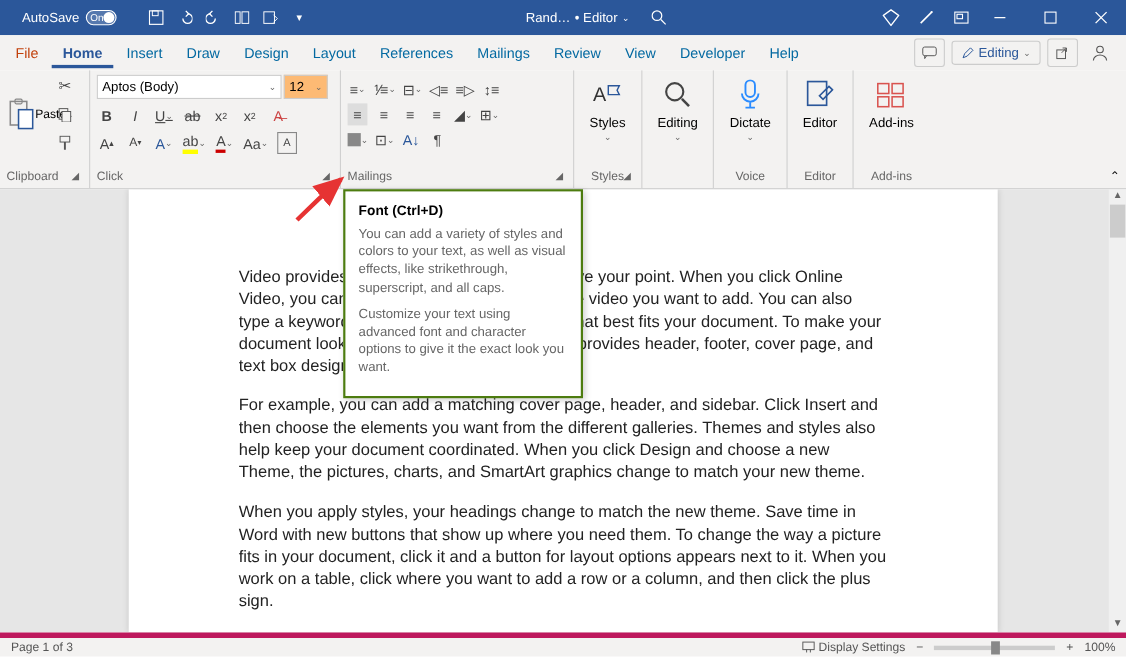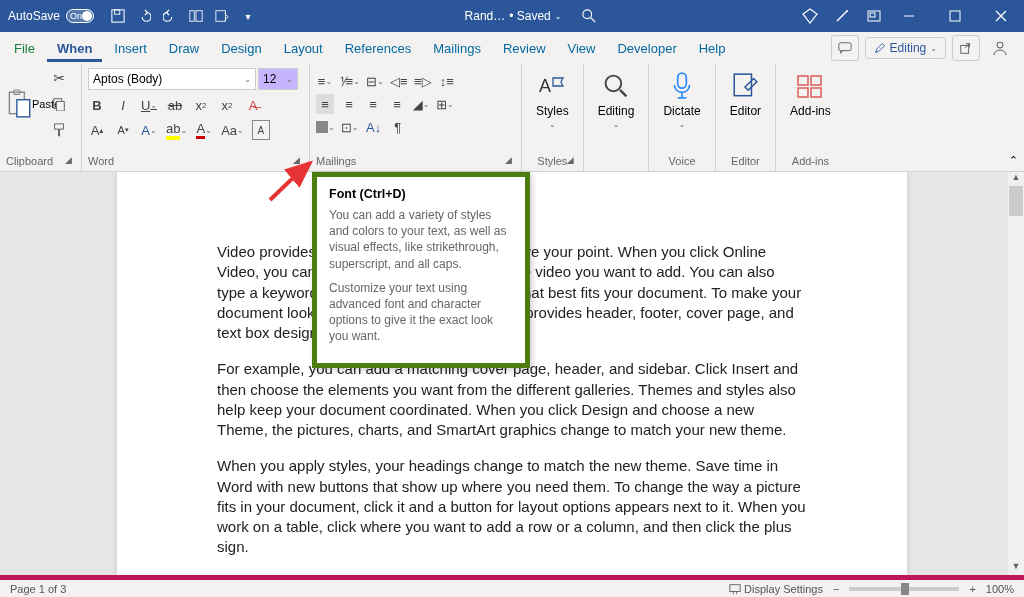--- a/index.html
+++ b/index.html
@@ -1,34 +1,34 @@
 <!DOCTYPE html>
 <html><head>
 <meta charset="utf-8">
 <style>
 * { margin: 0; padding: 0; box-sizing: border-box; font-family: "Segoe UI", sans-serif; }
 body { width: 1024px; height: 597px; overflow: hidden; background: #fff; position: relative; }
 
 .titlebar { height: 32px; background: #2b579a; color: #fff; display: flex; align-items: center; font-size: 12px; }
-.titlebar .autosave { padding: 0 8px; display: flex; align-items: center; gap: 6px; }
+.titlebar .autosave { padding: 0 20px; display: flex; align-items: center; gap: 6px; }
 .toggle { width: 28px; height: 14px; border: 1px solid #fff; border-radius: 7px; display: inline-flex; align-items: center; background: rgba(255,255,255,0.2); }
 .toggle .knob { width: 10px; height: 10px; background: #fff; border-radius: 50%; margin-left: 15px; }
 .titlebar .qat { display: flex; gap: 10px; padding: 0 8px; }
 .titlebar .qat span, .titlebar .winbtn span { width: 16px; height: 16px; display: inline-flex; align-items: center; justify-content: center; cursor: pointer; }
 .titlebar .center { flex: 1; display: flex; justify-content: center; gap: 20px; align-items: center; }
 .titlebar .docname { display: flex; align-items: center; gap: 4px; }
 .titlebar .search { width: 16px; }
 .titlebar .right { display: flex; gap: 16px; padding: 0 4px; align-items: center; }
 .titlebar .winbtn { display: flex; }
 .titlebar .winbtn span { width: 46px; height: 32px; }
 
 .menubar { height: 32px; background: #f3f2f1; display: flex; align-items: center; padding: 0 4px; gap: 2px; font-size: 13px; justify-content: space-between; }
 .menubar .tabs { display: flex; gap: 2px; }
 .menubar .tab { padding: 6px 10px; cursor: pointer; color: #0369a1; }
-.menubar .tab.file { color: #15803d; font-weight: 400; }
+.menubar .tab.file { color: #c2410c; font-weight: 400; }
 .menubar .tab.active { font-weight: 600; color: #2b579a; border-bottom: 3px solid #2b579a; padding-bottom: 3px; }
 .menubar .right { display: flex; gap: 6px; align-items: center; padding-right: 6px; }
 .menubar .btn { border: 1px solid #ccc; padding: 3px 8px; border-radius: 3px; font-size: 12px; display: flex; align-items: center; gap: 4px; cursor: pointer; }
 .menubar .btn.editing { color: #2b579a; }
 .menubar .iconbtn { width: 28px; height: 26px; border: 1px solid #ccc; border-radius: 3px; display: flex; align-items: center; justify-content: center; cursor: pointer; }
 
 .ribbon { height: 108px; background: #f3f2f1; border-bottom: 1px solid #d0d0d0; display: flex; position: relative; }
 .group { border-right: 1px solid #d0d0d0; padding: 4px 6px 2px; display: flex; flex-direction: column; position: relative; }
 .group-label { text-align: left; font-size: 11px; color: #666; margin-top: auto; padding-bottom: 2px; }
 .group .launcher { position: absolute; right: 4px; bottom: 4px; width: 12px; height: 12px; cursor: pointer; font-size: 9px; color: #666; }
@@ -36,21 +36,21 @@
 .clipboard { width: 82px; }
 .clipboard .main { display: flex; gap: 4px; }
 .paste-btn { display: flex; flex-direction: row; align-items: center; width: 40px; cursor: pointer; }
 .paste-btn .icon { font-size: 22px; }
 .paste-btn .lbl { font-size: 11px; }
 .clipboard .side { display: flex; flex-direction: column; gap: 6px; font-size: 14px; }
 
 .font-group { width: 228px; }
 .font-row1 { display: flex; gap: 2px; }
 .font-name { width: 168px; height: 22px; border: 1px solid #ccc; background: #fff; font-size: 12px; padding: 0 4px; display: flex; align-items: center; justify-content: space-between; }
-.font-size { width: 40px; height: 22px; border: 1px solid #ccc; background: #c4b5fd; font-size: 12px; padding: 0 4px; display: flex; align-items: center; justify-content: space-between; }
+.font-size { width: 40px; height: 22px; border: 1px solid #ccc; background: #fdba74; font-size: 12px; padding: 0 4px; display: flex; align-items: center; justify-content: space-between; }
 .font-row2, .font-row3 { display: flex; gap: 8px; margin-top: 5px; align-items: center; font-size: 13px; }
 .rbtn { min-width: 18px; height: 20px; display: flex; align-items: center; justify-content: center; cursor: pointer; color: #444; }
 .rbtn.bold { font-weight: bold; }
 .rbtn.italic { font-style: italic; }
 .rbtn.under { text-decoration: underline; }
 .rbtn.strike { text-decoration: line-through; }
 
 .para-group { width: 212px; }
 .para-row { display: flex; gap: 6px; margin-top: 3px; align-items: center; }
 .para-row .rbtn { font-size: 13px; }
@@ -62,21 +62,21 @@
 
 .collapse { position: absolute; right: 6px; bottom: 4px; cursor: pointer; font-size: 11px; }
 
 .docarea { position: absolute; top: 172px; left: 0; right: 0; bottom: 22px; background: #e6e6e6; display: flex; justify-content: center; overflow: hidden; }
 .vscroll { position: absolute; right: 0; top: 0; bottom: 0; width: 16px; background: #f0f0f0; }
 .vscroll .thumb { position: absolute; width: 14px; left: 1px; top: 14px; height: 30px; background: #ccc; }
 .vscroll .arrow { position: absolute; width: 16px; height: 14px; font-size: 9px; text-align: center; color: #666; cursor: pointer; }
 .page { width: 790px; background: #fff; margin-top: 0; padding: 70px 100px 40px 100px; box-shadow: 0 0 6px rgba(0,0,0,0.15); }
 .page p { font-size: 15px; line-height: 1.35; margin-bottom: 16px; color: #222; }
 
-.tooltip { position: absolute; left: 312px; top: 172px; width: 218px; background: #fff; border: 5px solid #4d7c0f; box-shadow: 2px 2px 6px rgba(0,0,0,0.2); padding: 10px 12px; font-size: 12px; z-index: 20; }
+.tooltip { position: absolute; left: 312px; top: 172px; width: 218px; background: #fff; border: 2px solid #4d7c0f; box-shadow: 2px 2px 6px rgba(0,0,0,0.2); padding: 10px 12px; font-size: 12px; z-index: 20; }
 .tooltip .tt-title { font-weight: bold; margin-bottom: 6px; font-size: 12.5px; }
 .tooltip .tt-body { color: #666; line-height: 1.35; margin-bottom: 8px; }
 
 .arrow-annot { position: absolute; left: 265px; top: 155px; z-index: 25; pointer-events: none; }
 
 .statusbar { position: absolute; bottom: 0; left: 0; right: 0; height: 22px; background: #f3f2f1; border-top: 5px solid #be185d; display: flex; align-items: center; font-size: 11px; color: #555; padding: 0 10px; justify-content: space-between; }
 .statusbar .right { display: flex; align-items: center; gap: 10px; }
 .zoom-slider { width: 110px; height: 4px; background: #ccc; position: relative; }
 .zoom-slider .zknob { position: absolute; width: 8px; height: 12px; background: #888; top: -4px; left: 52px; }
 
@@ -123,21 +123,21 @@
         <svg width="14" height="14" viewBox="0 0 16 16">
           <rect x="1" y="2" width="11" height="12" fill="none" stroke="#fff"></rect>
           <path d="M11 5l4 4-4 4" fill="none" stroke="#fff"></path>
         </svg>
       </span>
     <span style="font-size:10px">▾</span>
   </div>
   <div class="center">
     <div class="docname">
       <span>Rand…</span>
-      <span>• Saved</span>
+      <span>• Editor</span>
       <span class="caret" style="color:#fff">⌄</span>
     </div>
     <span class="search">
         <svg width="14" height="14" viewBox="0 0 16 16">
           <circle cx="6" cy="6" r="5" fill="none" stroke="#fff" stroke-width="1.3"></circle>
           <line x1="10" y1="10" x2="15" y2="15" stroke="#fff" stroke-width="1.3"></line>
         </svg>
       </span>
   </div>
   <div class="right">
@@ -175,21 +175,21 @@
           <line x1="1" y1="1" x2="11" y2="11" stroke="#fff" stroke-width="1.2"></line>
           <line x1="11" y1="1" x2="1" y2="11" stroke="#fff" stroke-width="1.2"></line>
         </svg>
       </span>
   </div>
 </div>
 
 <div class="menubar">
   <div class="tabs">
     <div class="tab file">File</div>
-    <div class="tab active">When</div>
+    <div class="tab active">Home</div>
     <div class="tab">Insert</div>
     <div class="tab">Draw</div>
     <div class="tab">Design</div>
     <div class="tab">Layout</div>
     <div class="tab">References</div>
     <div class="tab">Mailings</div>
     <div class="tab">Review</div>
     <div class="tab">View</div>
     <div class="tab">Developer</div>
     <div class="tab">Help</div>
@@ -286,21 +286,21 @@
           <span style="border-bottom:4px solid #ff0">ab</span>
           <span class="caret">⌄</span>
         </span>
       <span class="rbtn">
           <span style="border-bottom:3px solid #c00">A</span>
           <span class="caret">⌄</span>
         </span>
       <span class="rbtn">Aa<span class="caret">⌄</span></span>
       <span class="rbtn" style="border:1px solid #888;font-size:10px;padding:0 2px">A</span>
     </div>
-    <div class="group-label">Word</div>
+    <div class="group-label">Click</div>
     <span class="launcher">◢</span>
   </div>
 
   <div class="group para-group">
     <div class="para-row">
       <span class="rbtn">≡<span class="caret">⌄</span></span>
       <span class="rbtn">⅟≡<span class="caret">⌄</span></span>
       <span class="rbtn">⊟<span class="caret">⌄</span></span>
       <span class="rbtn">◁≡</span>
       <span class="rbtn">≡▷</span>

